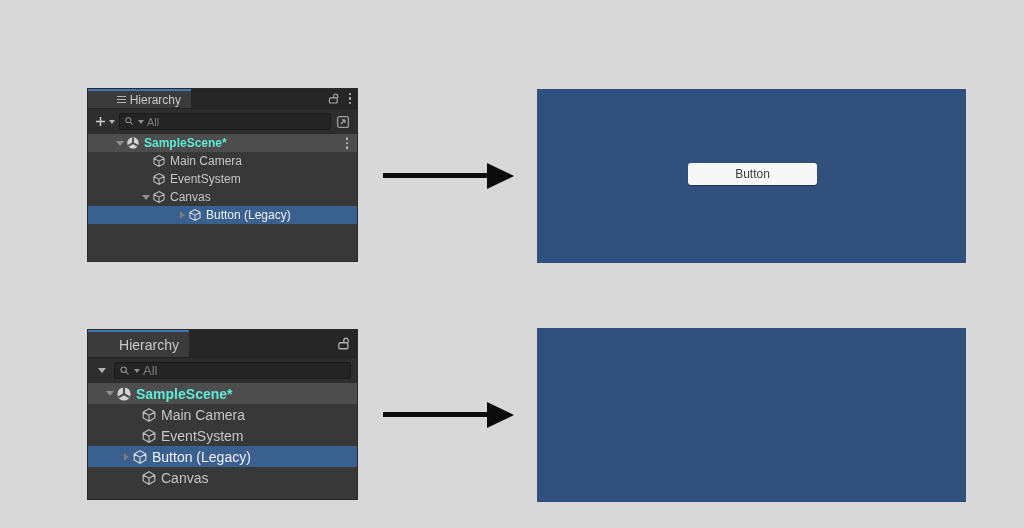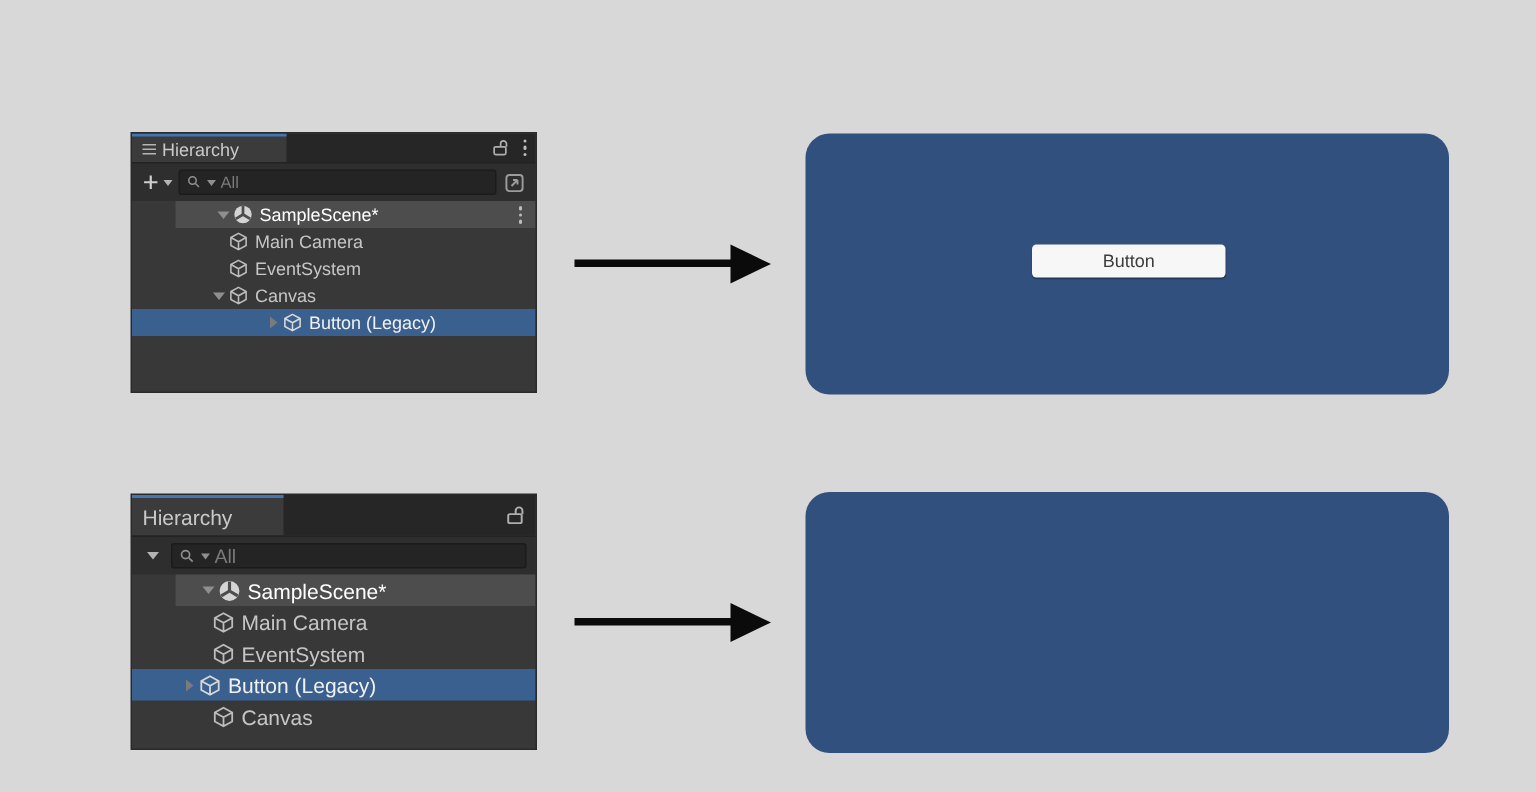--- a/index.html
+++ b/index.html
@@ -8,21 +8,21 @@
   #canvas { position:relative; width:1024px; height:528px; background:#d8d8d8; overflow:hidden; }
 
   
   .panel { position:absolute; background:#383838; overflow:hidden; box-shadow:0 0 0 1px #2a2a2a; }
   #panel-top    { left:88px; top:89px;  width:269px; height:172px; font-size:12px; }
   #panel-bottom { left:88px; top:330px; width:269px; height:169px; font-size:14px; }
 
   .tabbar { position:relative; width:100%; background:#262626; display:flex; align-items:stretch; }
   #panel-top .tabbar { height:19px; }
   #panel-bottom .tabbar { height:27px; }
-  .tab { position:relative; background:#3b3b3b; color:#c9c9c9; display:flex; align-items:center; gap:4px; padding:0 10px 0 7px; border-top:2px solid #4176b5; }
+  .tab { position:relative; background:#3b3b3b; color:#c9c9c9; display:flex; align-items:center; gap:4px; padding:0 10px 0 7px; border-top:2px solid #4176b5;justify-content:flex-end; }
   #panel-top .tab { width:103px; }
   #panel-bottom .tab { width:101px; }
   .tab-label { white-space:nowrap; }
   .tabbar-right { position:absolute; right:6px; top:0; bottom:0; display:flex; align-items:center; gap:9px; }
 
   .hamburger { display:inline-flex; flex-direction:column; gap:2px; }
   .hamburger i { display:block; width:9px; height:1px; background:#b5b5b5; }
 
   .kebab { display:inline-flex; flex-direction:column; gap:2px; align-items:center; }
   .kebab i { width:2.5px; height:2.5px; border-radius:50%; background:#bdbdbd; display:block; }
@@ -37,34 +37,34 @@
   .searchbox { flex:1; height:17px; background:#242424; border:1px solid #1b1b1b; border-radius:2px; display:flex; align-items:center; gap:3px; padding:0 4px; }
   .searchbox input { flex:1; border:none; outline:none; background:transparent; color:#bdbdbd; font-family:Liberation Sans, sans-serif; }
   #panel-top .searchbox input { font-size:11px; }
   #panel-bottom .searchbox input { font-size:13px; }
   .searchbox input::placeholder { color:#7a7a7a; }
 
   .tree { position:relative; width:100%; }
   .row { display:flex; align-items:center; color:#c6c6c6; white-space:nowrap; }
   #panel-top .row { height:18px; }
   #panel-bottom .row { height:21px; }
-  .row.scene { background:#4d4d4d; color:#ffffff; font-weight:normal; position:relative;margin-left:29px; }
+  .row.scene { background:#4d4d4d; color:#5eead4; font-weight:bold; position:relative; }
   .row.selected { background:#39608f; color:#f1f1f1; }
   .fold { width:12px; flex:0 0 12px; display:flex; justify-content:center; }
   .fold.down i { width:0;height:0;border-left:4px solid transparent;border-right:4px solid transparent;border-top:5px solid #8f8f8f; }
   .fold.right i { width:0;height:0;border-top:4px solid transparent;border-bottom:4px solid transparent;border-left:5px solid #7b7b7b; }
   .row .icn { flex:0 0 auto; margin-right:4px; display:inline-flex; }
   .row .kebab { position:absolute; right:9px; top:50%; transform:translateY(-50%); }
 
   
   .arrow-line { position:absolute; height:5px; background:#0b0b0b; }
   .arrow-head { position:absolute; width:0; height:0; border-top:13px solid transparent; border-bottom:13px solid transparent; border-left:27px solid #0b0b0b; }
 
   
-  .gameview { position:absolute; width:429px; height:174px; background:#32507d;border-radius:16px; }
+  .gameview { position:absolute; width:429px; height:174px; background:#32507d; }
   #gameview-top { left:537px; top:89px; }
   #gameview-bottom { left:537px; top:328px; }
   .ui-button { position:absolute; left:151px; top:74px; width:129px; height:22px; background:#f7f7f7; border-radius:3px; box-shadow:0 1px 1px rgba(0,0,0,.35); display:flex; align-items:center; justify-content:center; color:#3c3c3c; font-size:12px; }
 </style>
 </head>
 <body>
 
 <div id="canvas">
 
   <div class="panel" id="panel-top">

